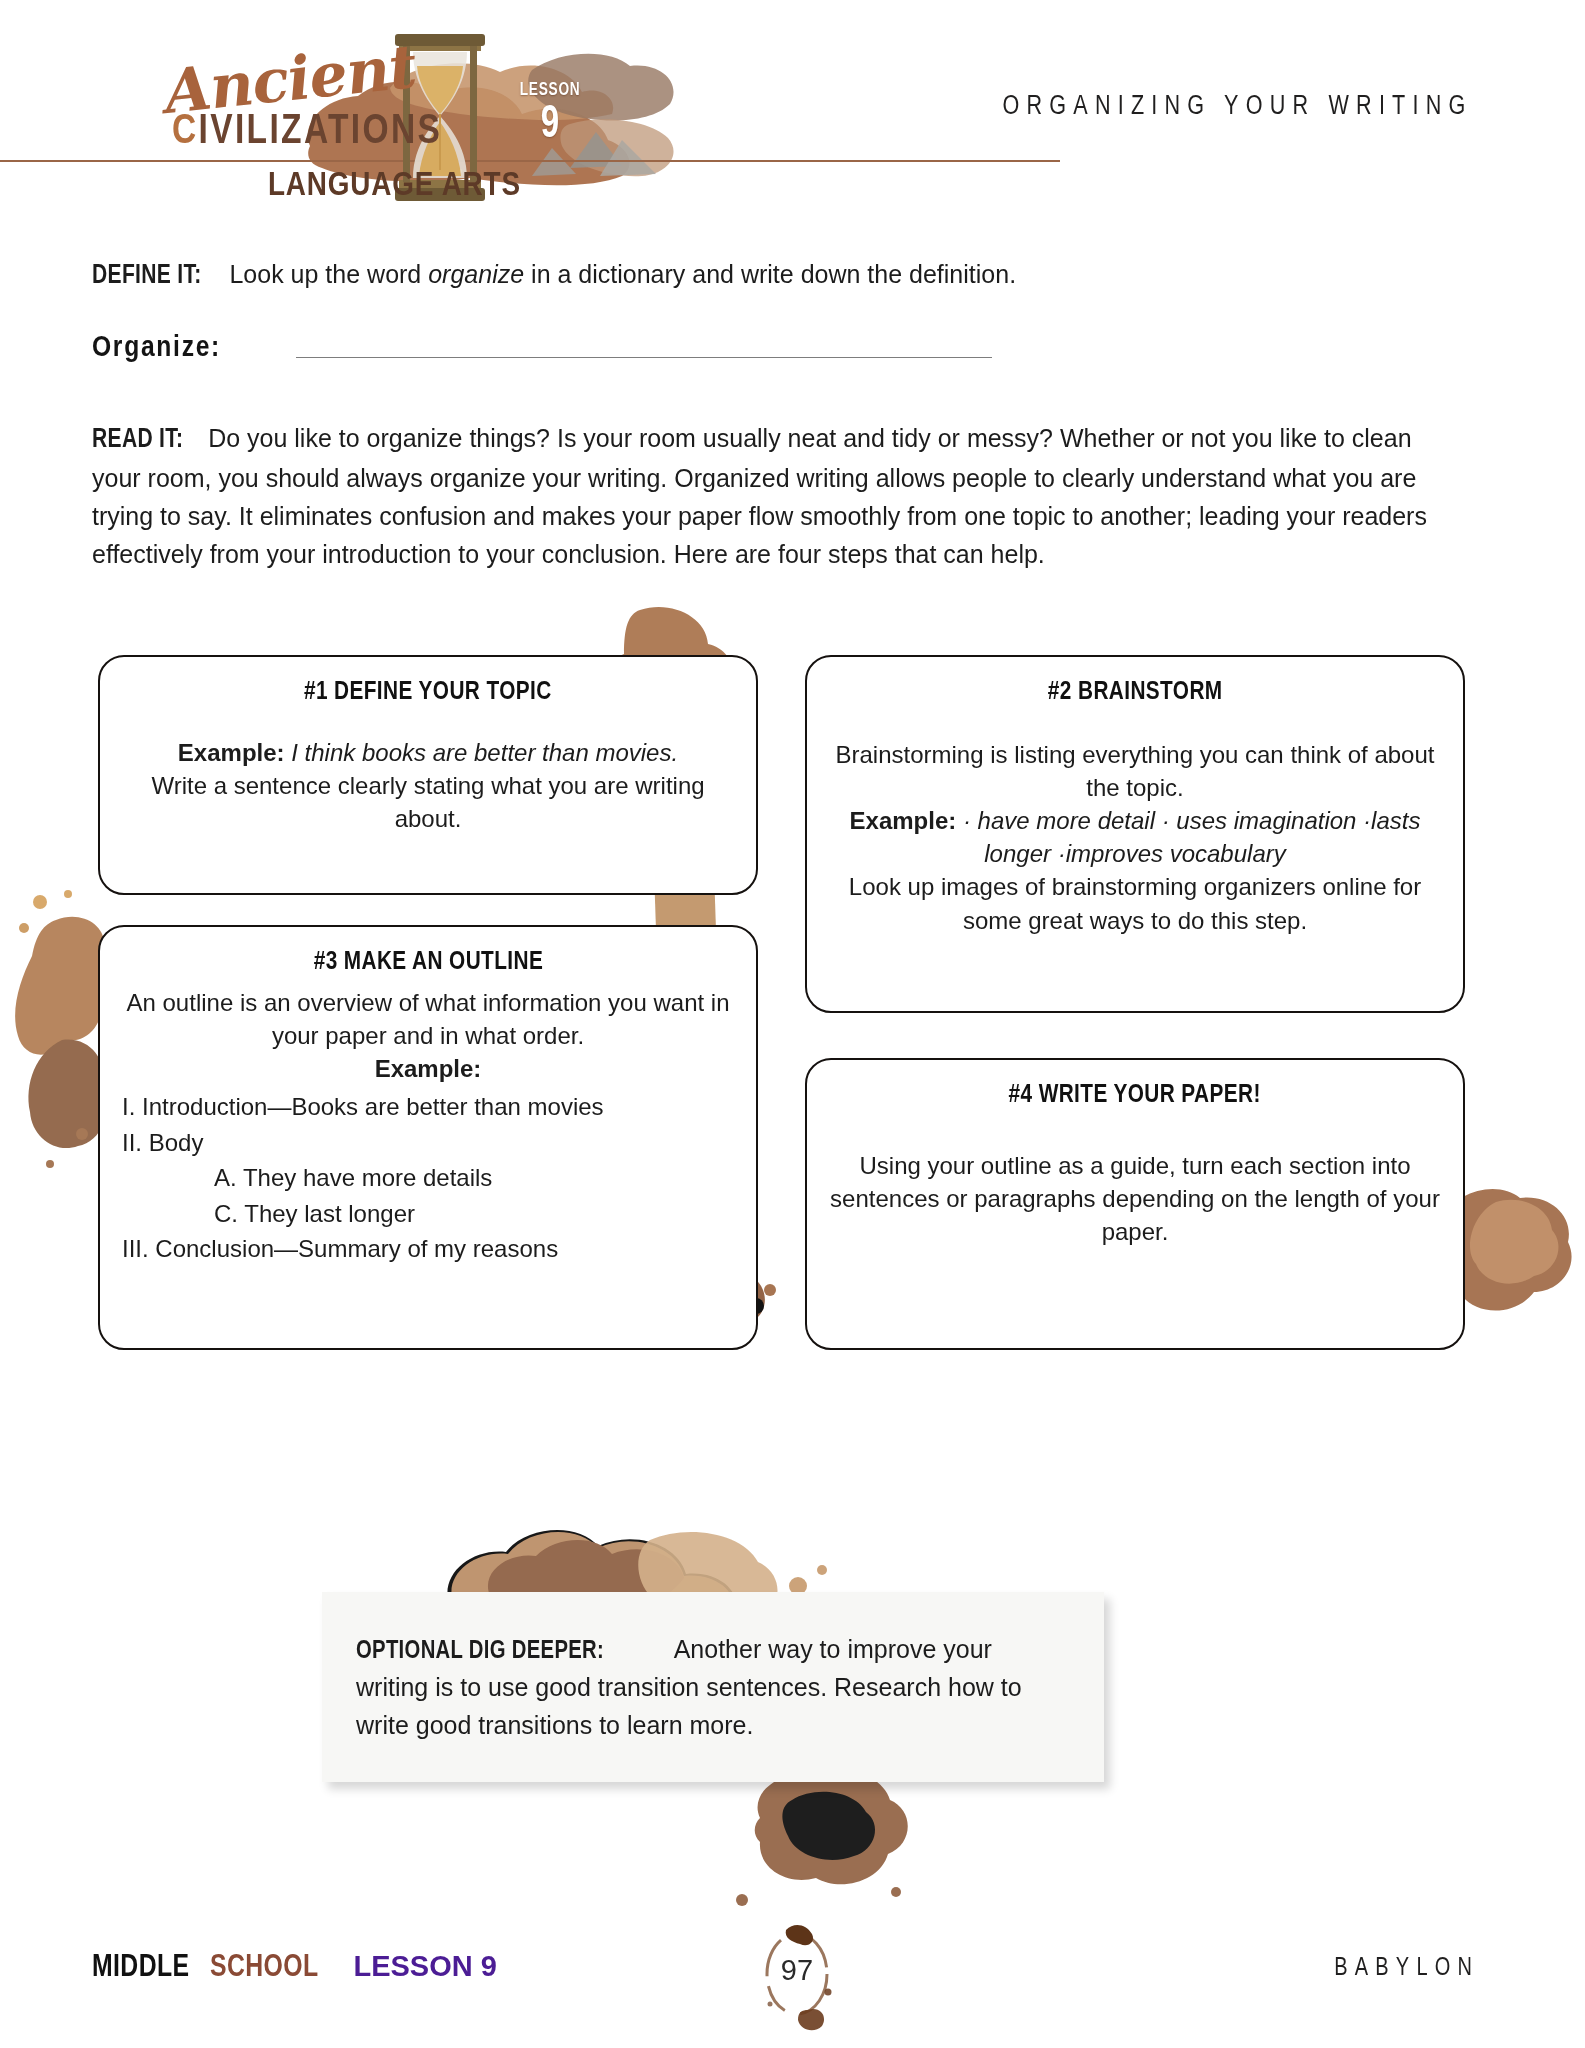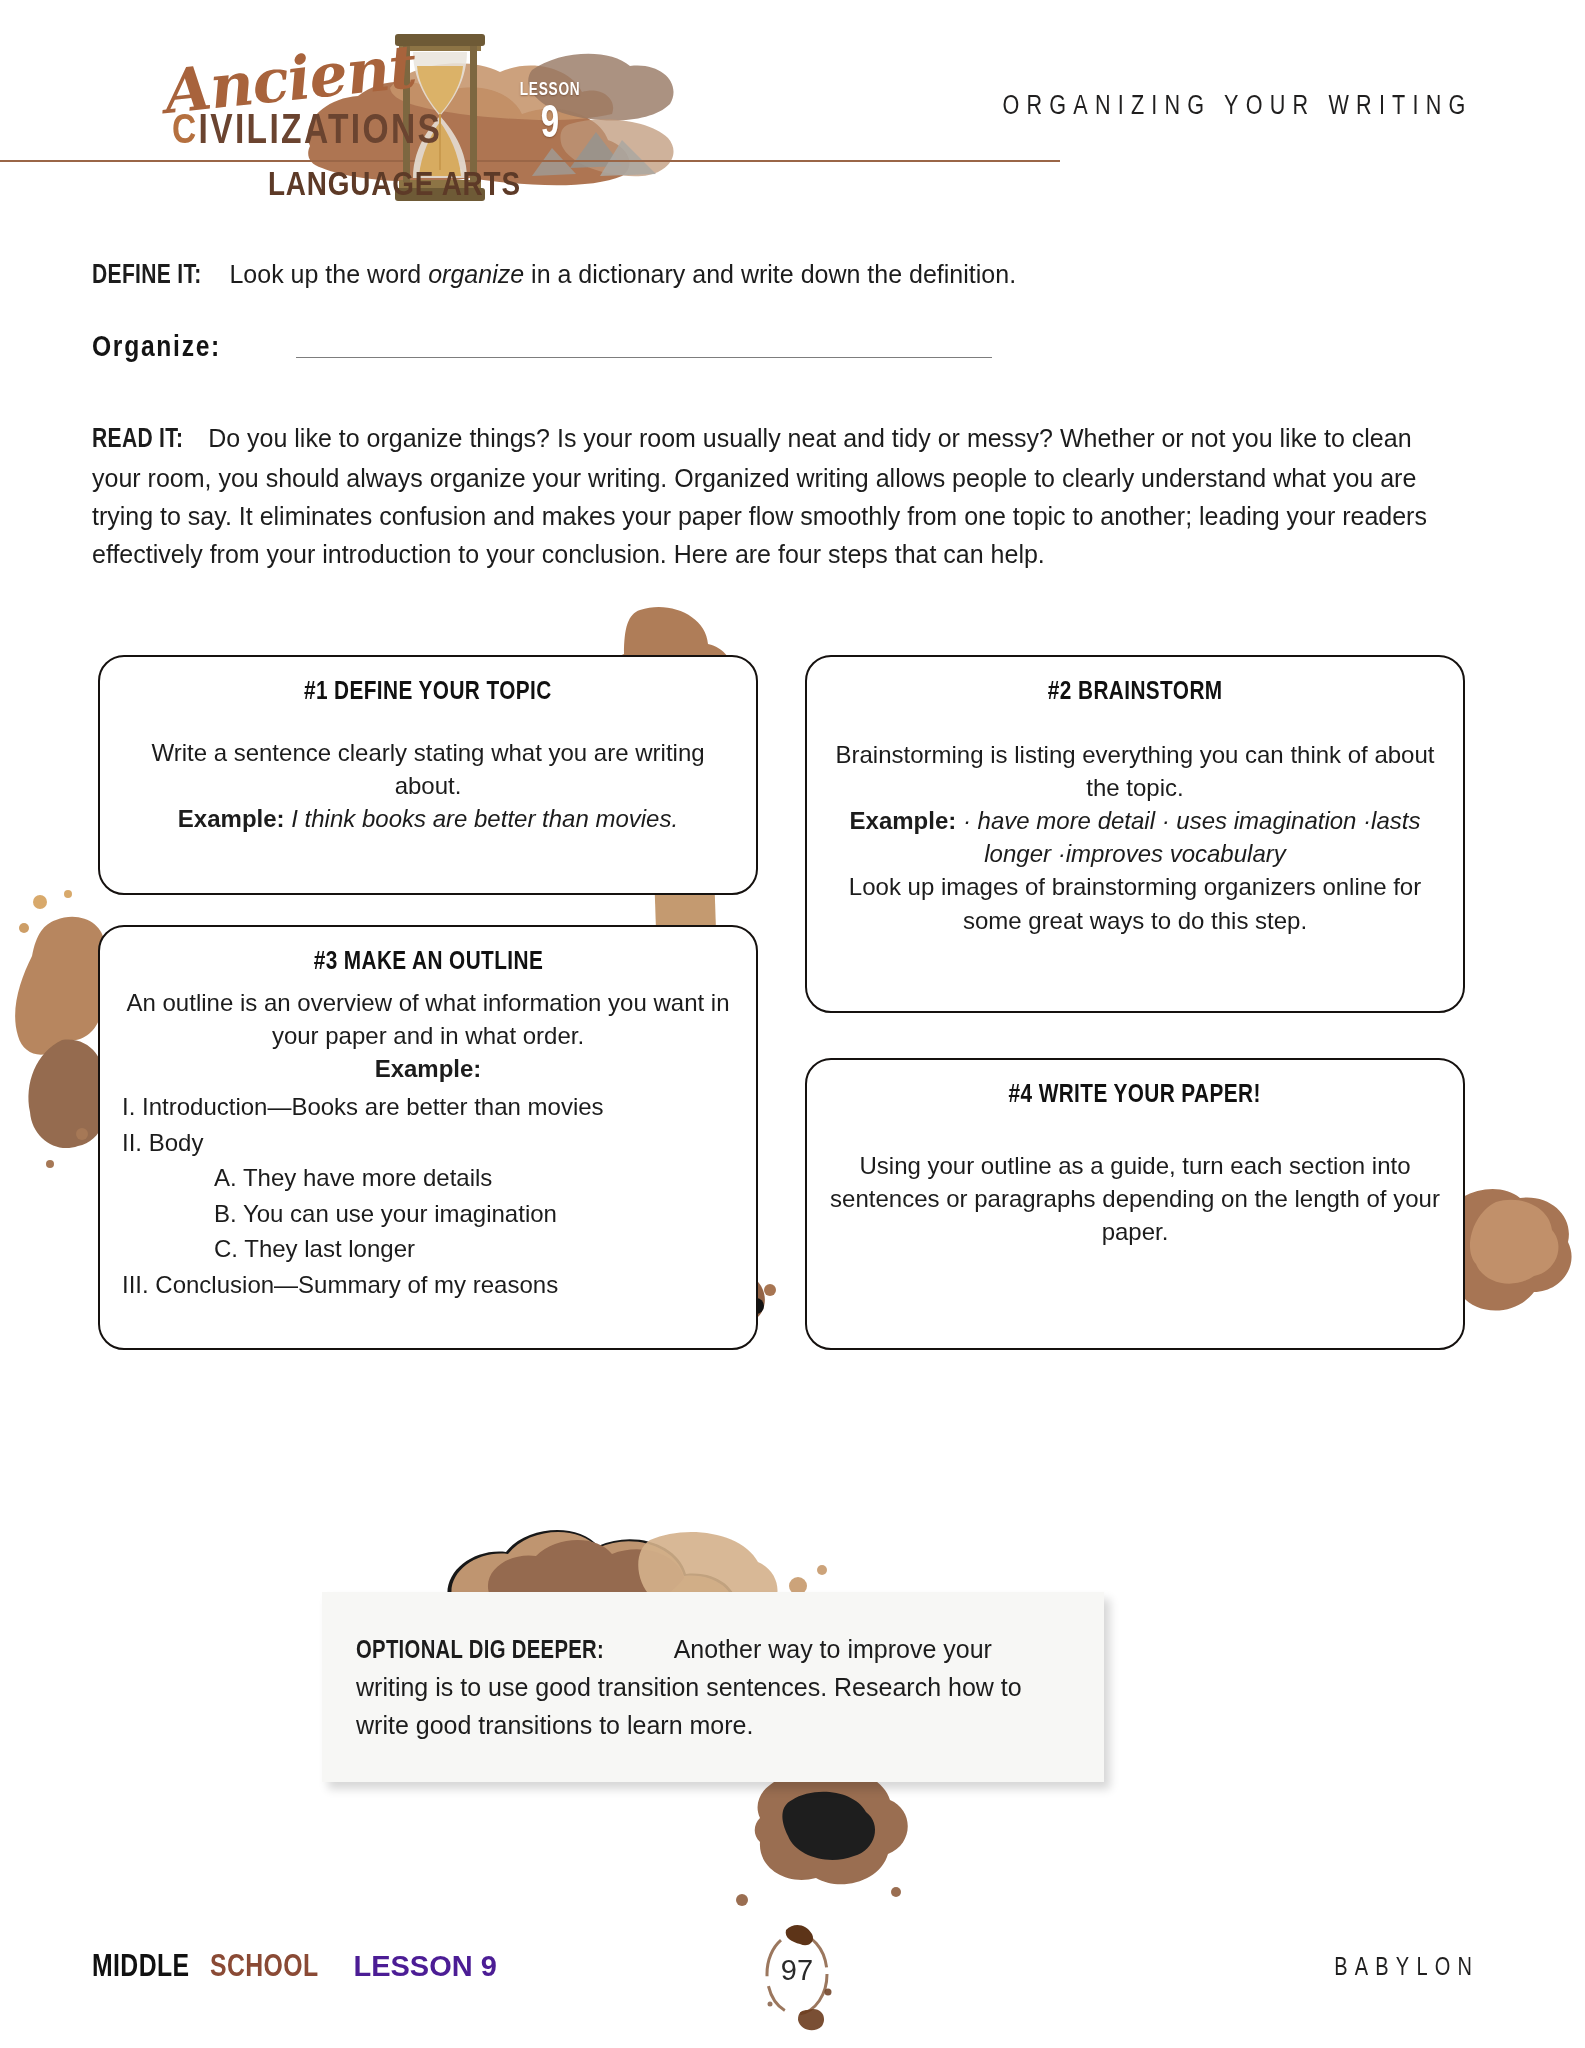--- a/index.html
+++ b/index.html
@@ -485,22 +485,22 @@
     <span class="organize-line"></span>
   </div>
 
   <div class="read-it body-text">
     <span class="label-bold">READ IT:</span><span>  Do you like to organize things? Is your room usually neat and tidy or messy? Whether or not you like to clean your room, you should always organize your writing.  Organized writing allows people to clearly understand what you are trying to say. It eliminates confusion and makes your paper flow smoothly from one topic to another; leading your readers effectively from your introduction to your conclusion. Here are four steps that can help.</span>
   </div>
 
   <div class="step-box" id="box1">
     <div><span class="step-title">#1 DEFINE YOUR TOPIC</span></div>
     <div class="step-body">
+      <div><span class="ex-bold">Example:</span><span class="ex-ital"> I think books are better than movies.</span></div>
       <div>Write a sentence clearly stating what you are writing about.</div>
-      <div><span class="ex-bold">Example:</span><span class="ex-ital"> I think books are better than movies.</span></div>
     </div>
   </div>
 
   <div class="step-box" id="box2">
     <div><span class="step-title">#2 BRAINSTORM</span></div>
     <div class="step-body">
       <div>Brainstorming is listing everything you can think of about the topic.</div>
       <div><span class="ex-bold">Example:</span><span class="ex-ital"> · have more detail · uses imagination ·lasts longer ·improves vocabulary</span></div>
       <div>Look up images of brainstorming organizers online for some great ways to do this step.</div>
     </div>
@@ -508,21 +508,20 @@
 
   <div class="step-box" id="box3">
     <div><span class="step-title">#3 MAKE AN OUTLINE</span></div>
     <div class="step-body">
       <div>An outline is an overview of what information you want in your paper and in what order.</div>
       <div><span class="ex-bold">Example:</span></div>
       <div class="outline-list" id="outline-list">
           <div class="lvl1">I. Introduction—Books are better than movies</div>
           <div class="lvl1">II. Body</div>
           <div class="lvl2">A. They have more details</div>
-          <div class="lvl2">B. You can use your imagination</div>
           <div class="lvl2">C. They last longer</div>
           <div class="lvl1">III. Conclusion—Summary of my reasons</div>
         </div>
     </div>
   </div>
 
   <div class="step-box" id="box4">
     <div><span class="step-title">#4 WRITE YOUR PAPER!</span></div>
     <div class="step-body">
       <div>Using your outline as a guide, turn each section into sentences or paragraphs depending on the length of your paper.</div>

